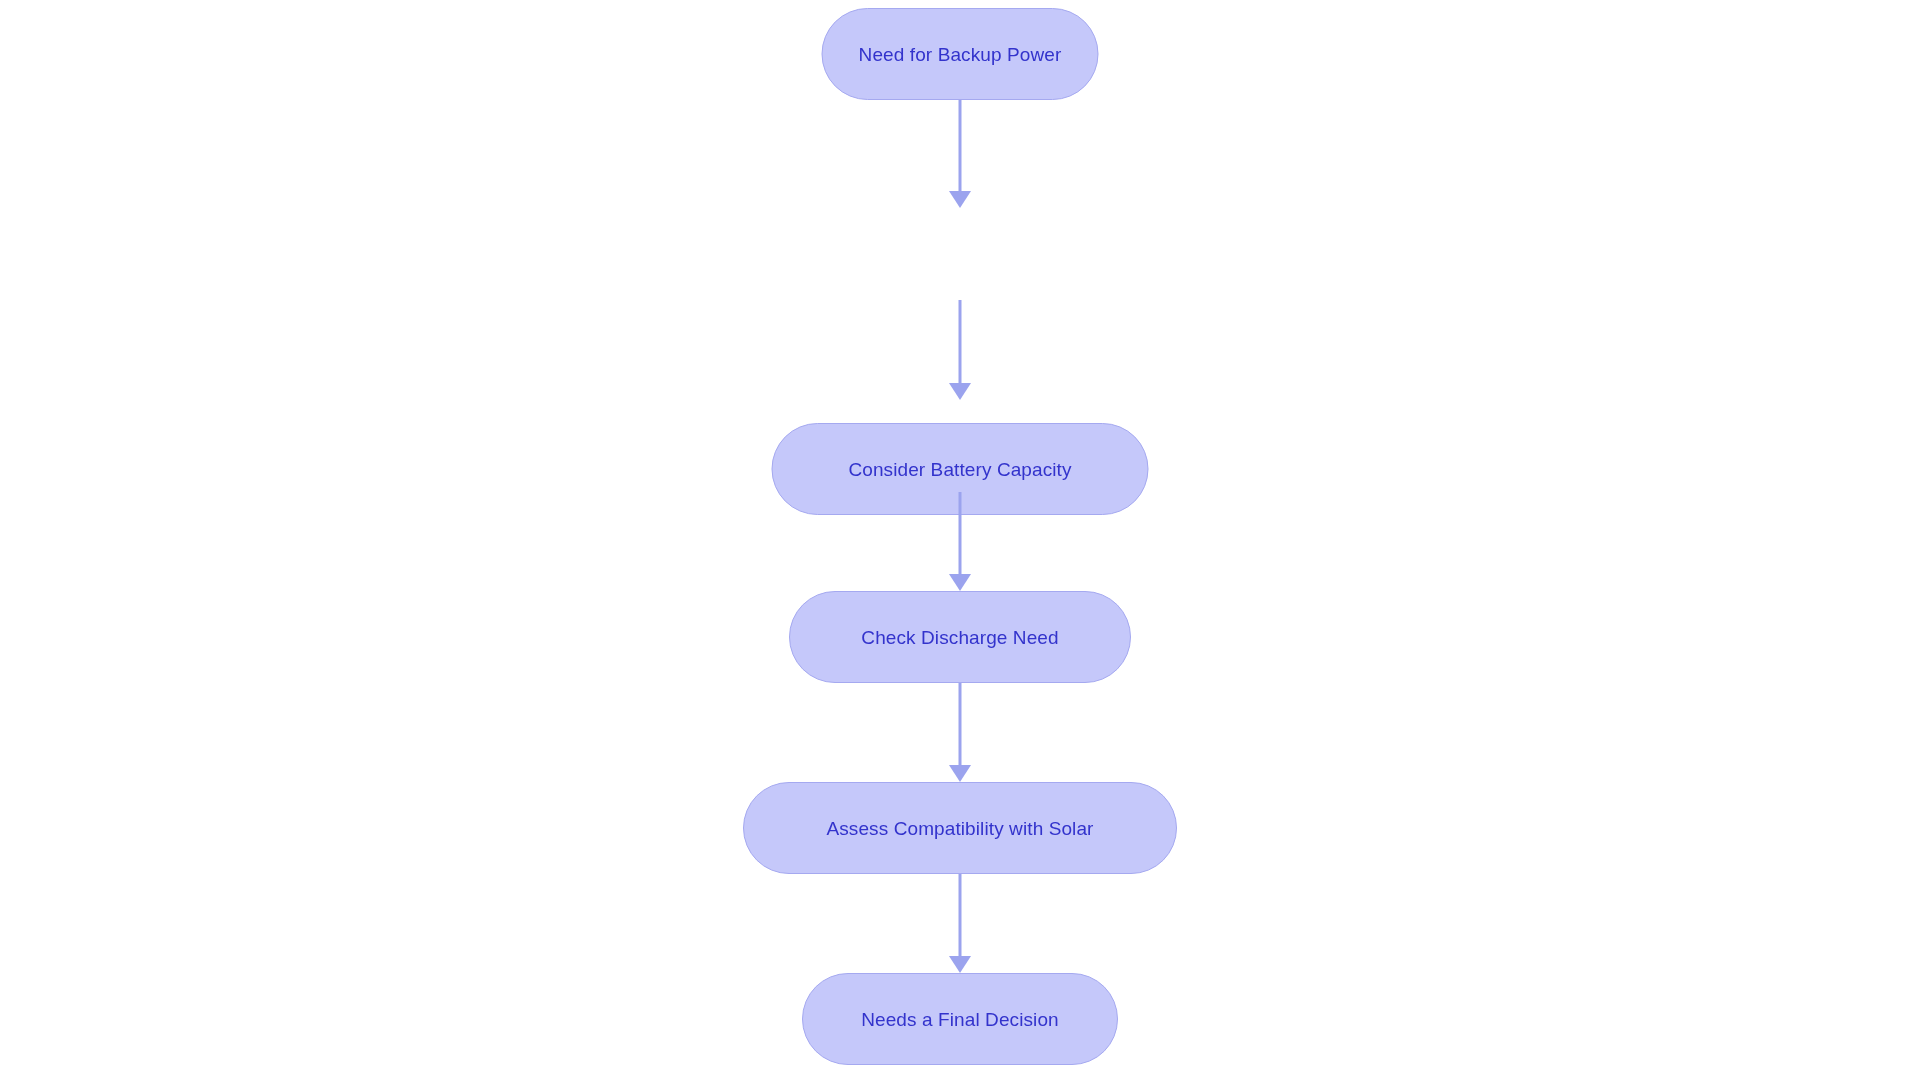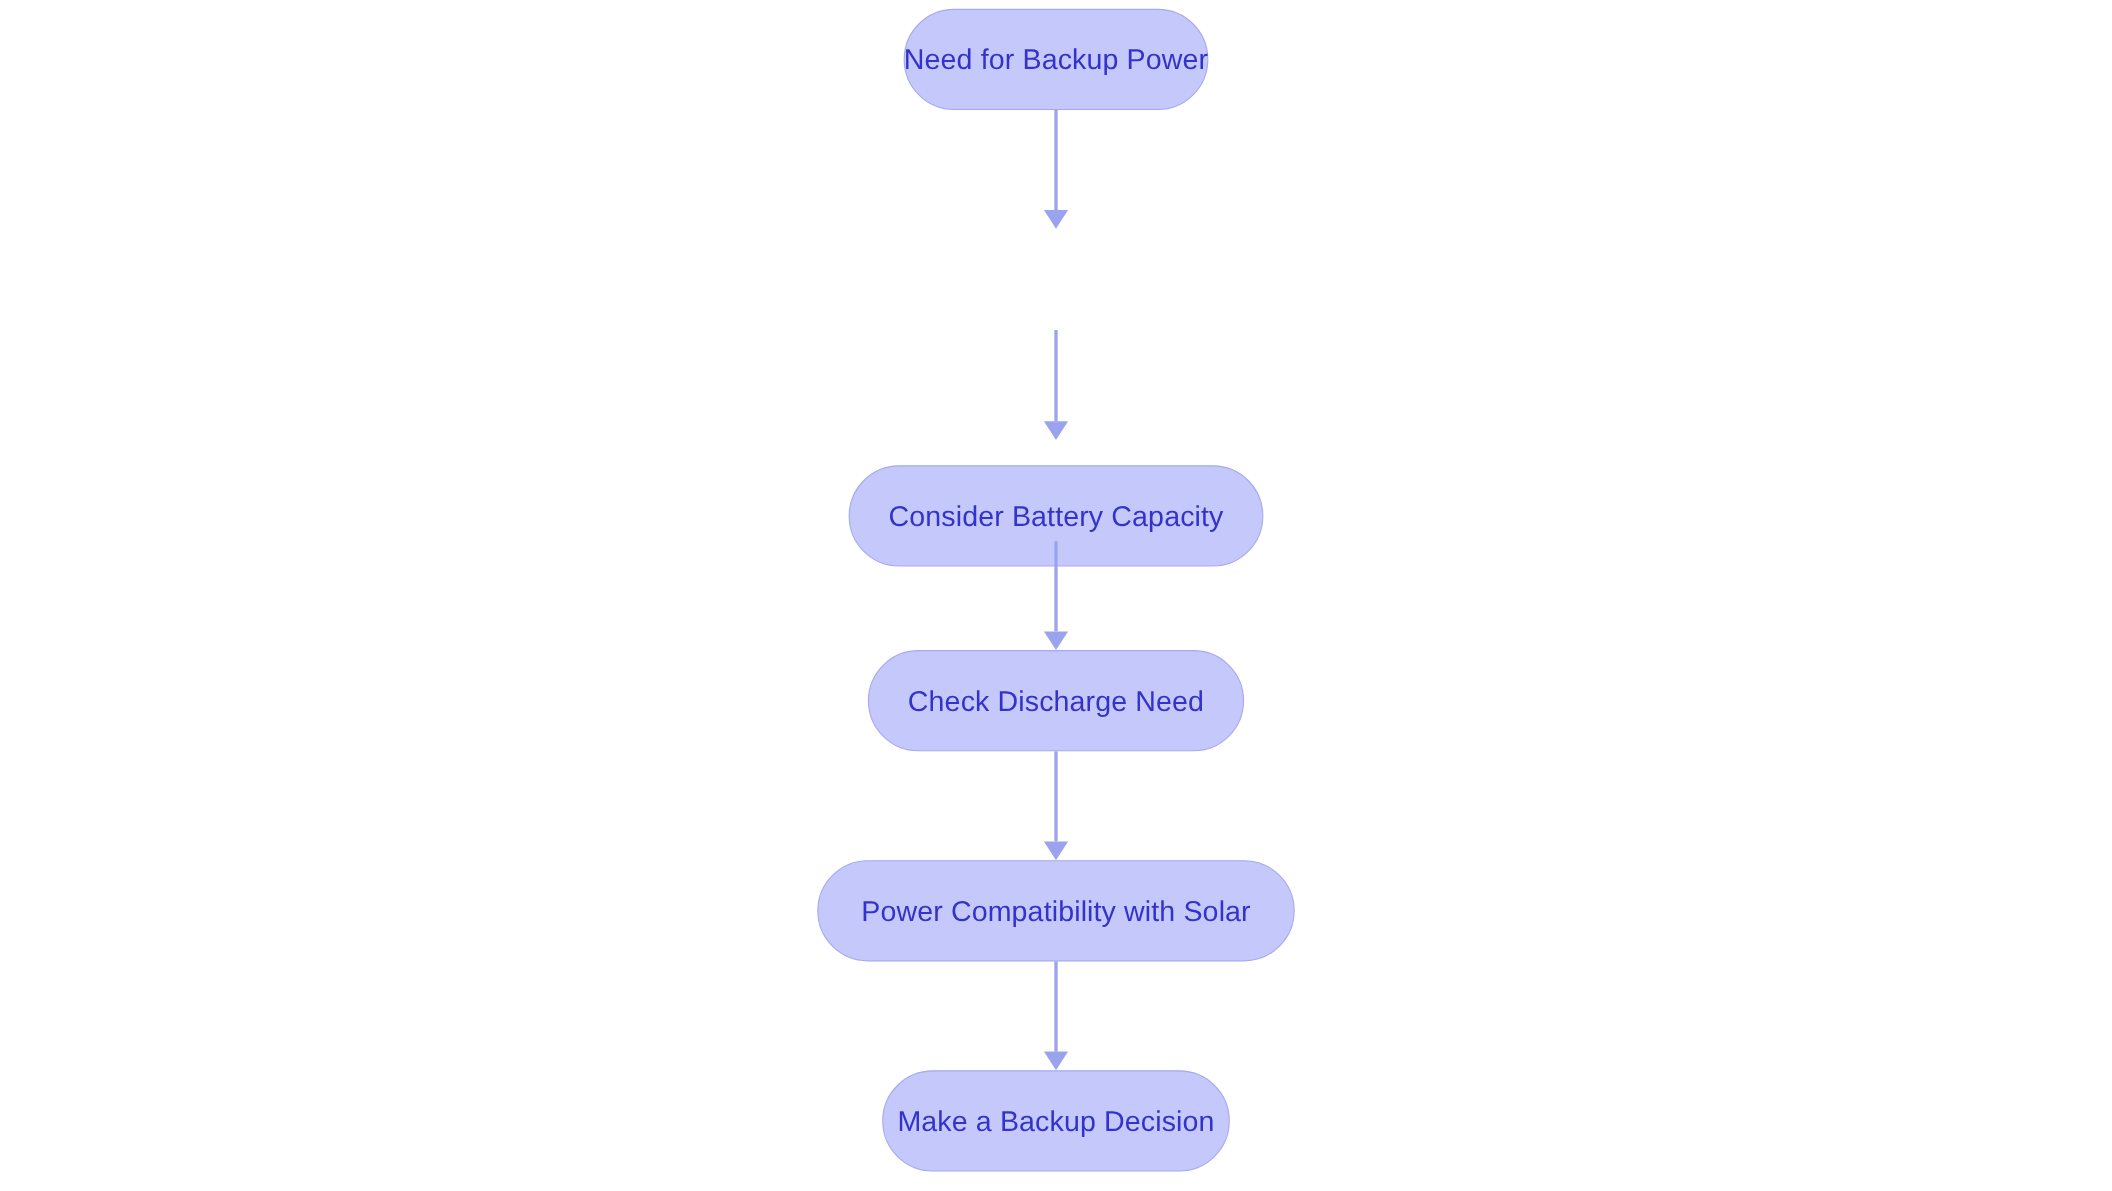--- a/index.html
+++ b/index.html
@@ -36,21 +36,21 @@
     color: #3333cc;
     font-size: 26px;
     font-weight: 400;
     letter-spacing: 0.1px;
     white-space: nowrap;
     user-select: none;
   }
 
   .node-label {
     color: #3333cc;
-    font-size: 26px;
+    font-size: 19px;
     line-height: 1;
     padding: 0 4px;
   }
 
   .connector {
     position: absolute;
     left: 50%;
     transform: translateX(-50%);
     width: 24px;
   }
@@ -108,25 +108,25 @@
   <div class="node" style="top:591px; width:342px;">
     <span class="node-label">Check Discharge Need</span>
   </div>
 
   <div class="connector" style="top:683px; height:99px;">
     <div class="shaft" style="height:82px;"></div>
     <div class="head"></div>
   </div>
 
   <div class="node" style="top:782px; width:434px;">
-    <span class="node-label">Power Compatibility with Solar</span>
+    <span class="node-label">Assess Compatibility with Solar</span>
   </div>
 
   <div class="connector" style="top:874px; height:99px;">
     <div class="shaft" style="height:82px;"></div>
     <div class="head"></div>
   </div>
 
   <div class="node" style="top:973px; width:316px;">
-    <span class="node-label">Make a Backup Decision</span>
+    <span class="node-label">Needs a Final Decision</span>
   </div>
 
 </div>
 
 </body></html>

